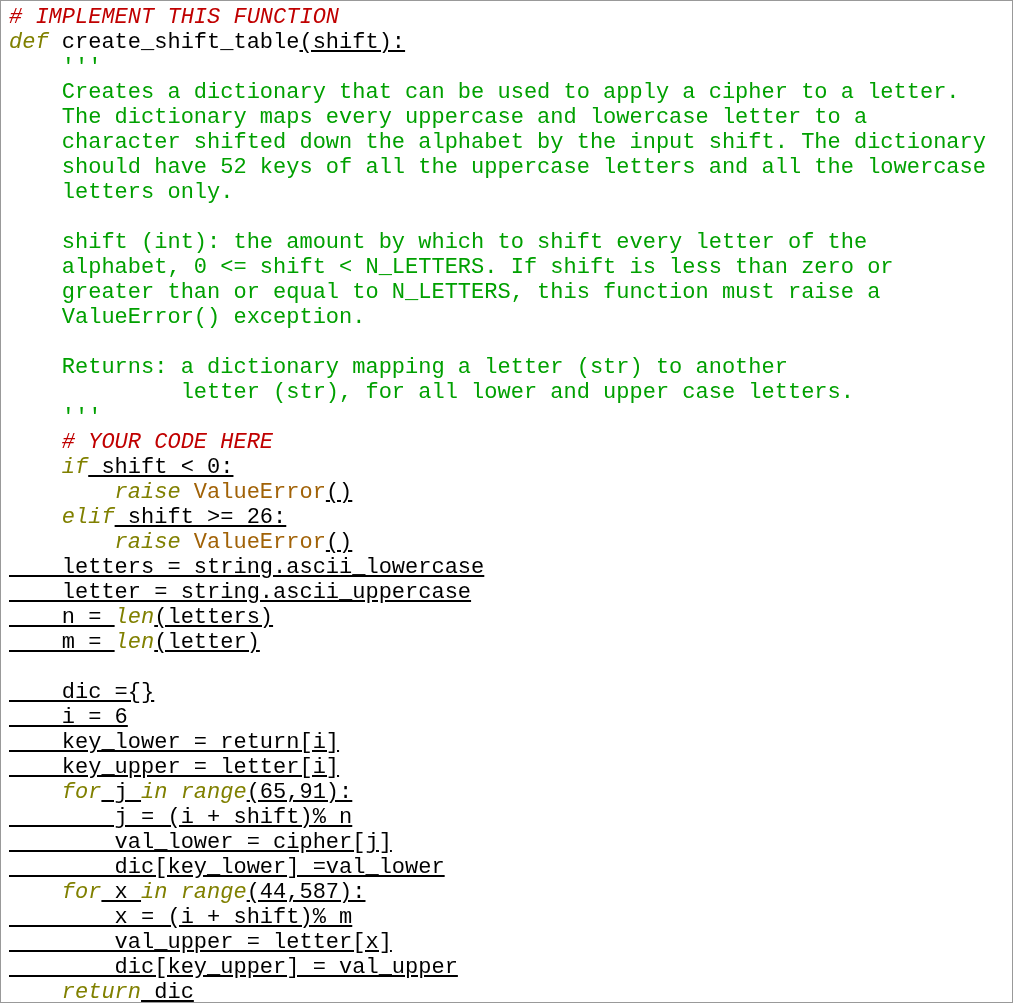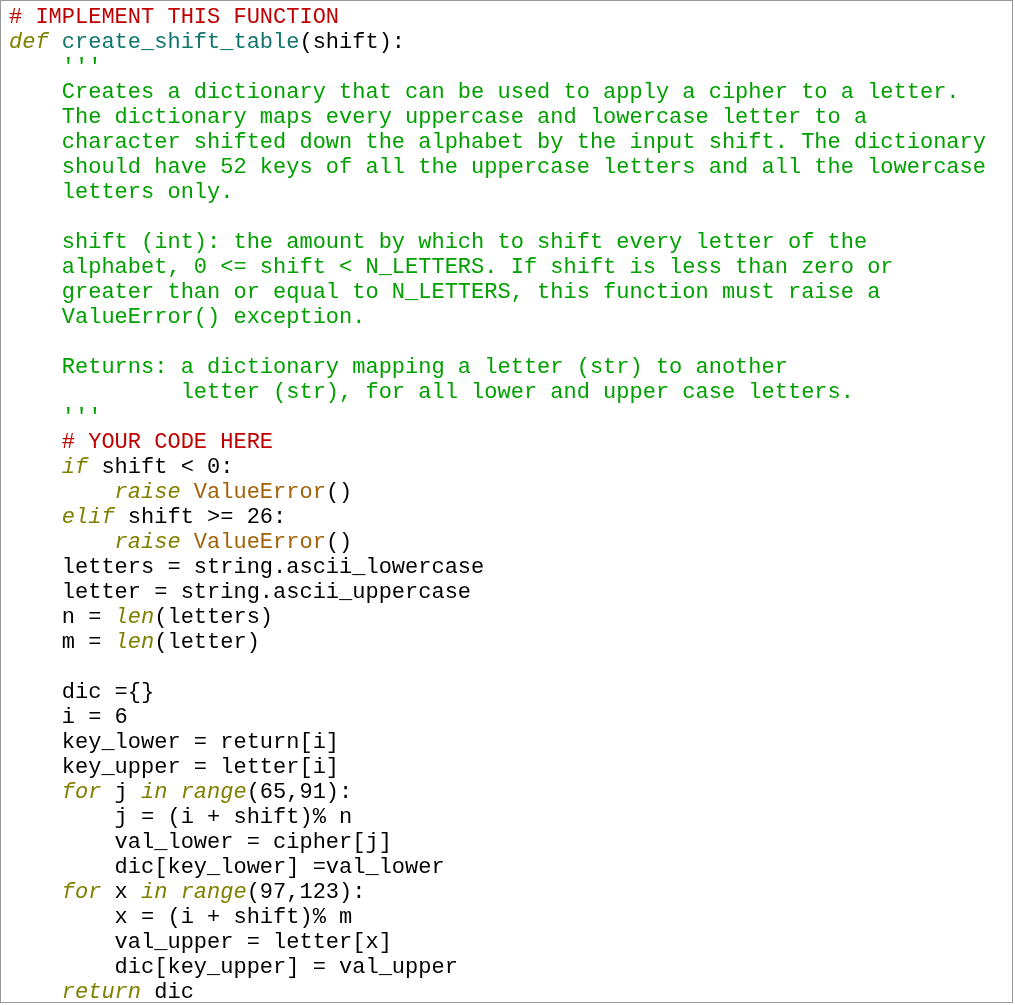--- a/index.html
+++ b/index.html
@@ -13,26 +13,26 @@
     width: 1013px;
     height: 1003px;
     box-sizing: border-box;
     padding: 4px 8px;
     white-space: pre;
     font-size: 22px;
     line-height: 25px;
     letter-spacing: 0px;
     overflow: hidden;
   }
-  .c-red { color: #c00000; }
+  .c-red { color: #c00000; font-style: italic; }
   .c-green { color: #00a000; }
   .c-olive { color: #808000; font-style: italic; }
-  .c-blue { color: #0f766e; }
+  .c-blue { color: #000000; }
   .c-purple { color: #a16207; }
-  .c-black { color: #000000; }
+  .c-black { color: #000000; text-decoration: underline; }
 </style>
 </head>
 <body>
 
 <div class="code-container"><span class="c-red"># IMPLEMENT THIS FUNCTION</span>
 <span class="c-olive">def</span> <span class="c-blue">create_shift_table</span><span class="c-black">(shift):</span>
 <span class="c-green">    '''</span>
 <span class="c-green">    Creates a dictionary that can be used to apply a cipher to a letter.</span>
 <span class="c-green">    The dictionary maps every uppercase and lowercase letter to a</span>
 <span class="c-green">    character shifted down the alphabet by the input shift. The dictionary</span>
@@ -58,17 +58,17 @@
 <span class="c-black">    m = </span><span class="c-olive">len</span><span class="c-black">(letter)</span>
 <span class="c-black"></span>
 <span class="c-black">    dic ={}</span>
 <span class="c-black">    i = 6</span>
 <span class="c-black">    key_lower = return[i]</span>
 <span class="c-black">    key_upper = letter[i]</span>
 <span class="c-olive">    for</span><span class="c-black"> j </span><span class="c-olive">in</span><span class="c-olive"> range</span><span class="c-black">(65,91):</span>
 <span class="c-black">        j = (i + shift)% n</span>
 <span class="c-black">        val_lower = cipher[j]</span>
 <span class="c-black">        dic[key_lower] =val_lower</span>
-<span class="c-olive">    for</span><span class="c-black"> x </span><span class="c-olive">in</span><span class="c-olive"> range</span><span class="c-black">(97,123):</span>
+<span class="c-olive">    for</span><span class="c-black"> x </span><span class="c-olive">in</span><span class="c-olive"> range</span><span class="c-black">(44,587):</span>
 <span class="c-black">        x = (i + shift)% m</span>
 <span class="c-black">        val_upper = letter[x]</span>
 <span class="c-black">        dic[key_upper] = val_upper</span>
 <span class="c-olive">    return</span><span class="c-black"> dic</span></div>
 
 </body></html>

